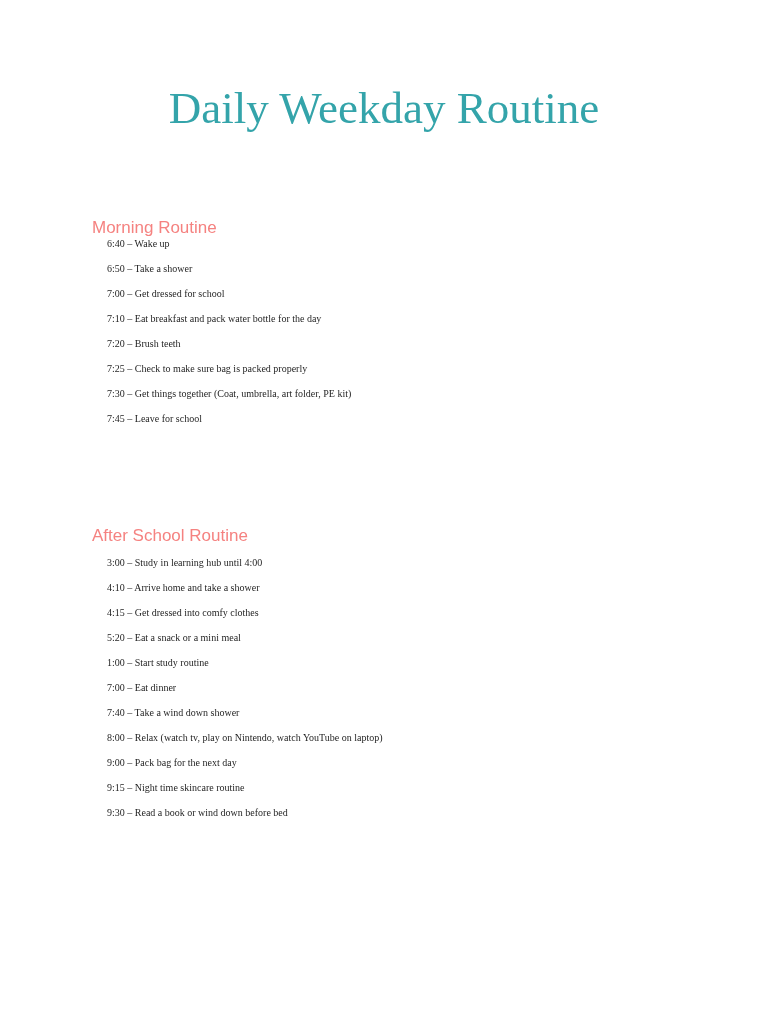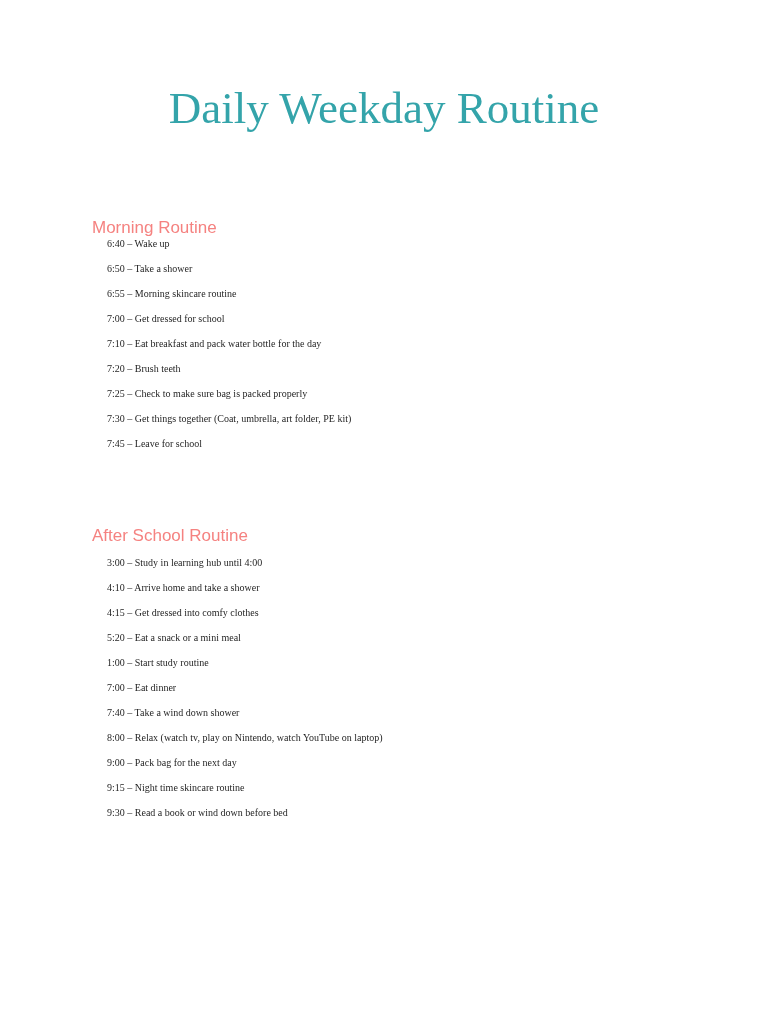--- a/index.html
+++ b/index.html
@@ -68,21 +68,20 @@
 
 <div class="page">
 
   <div class="doc-title">Daily Weekday Routine</div>
 
   <div class="section-heading heading-morning">Morning Routine</div>
 
   <div class="routine-list list-morning">
     <div>6:40 – Wake up</div>
     <div>6:50 – Take a shower</div>
-    <div>6:55 – Morning skincare routine</div>
     <div>7:00 – Get dressed for school</div>
     <div>7:10 – Eat breakfast and pack water bottle for the day</div>
     <div>7:20 – Brush teeth</div>
     <div>7:25 – Check to make sure bag is packed properly</div>
     <div>7:30 – Get things together (Coat, umbrella, art folder, PE kit)</div>
     <div>7:45 – Leave for school</div>
   </div>
 
   <div class="section-heading heading-afterschool">After School Routine</div>
 

